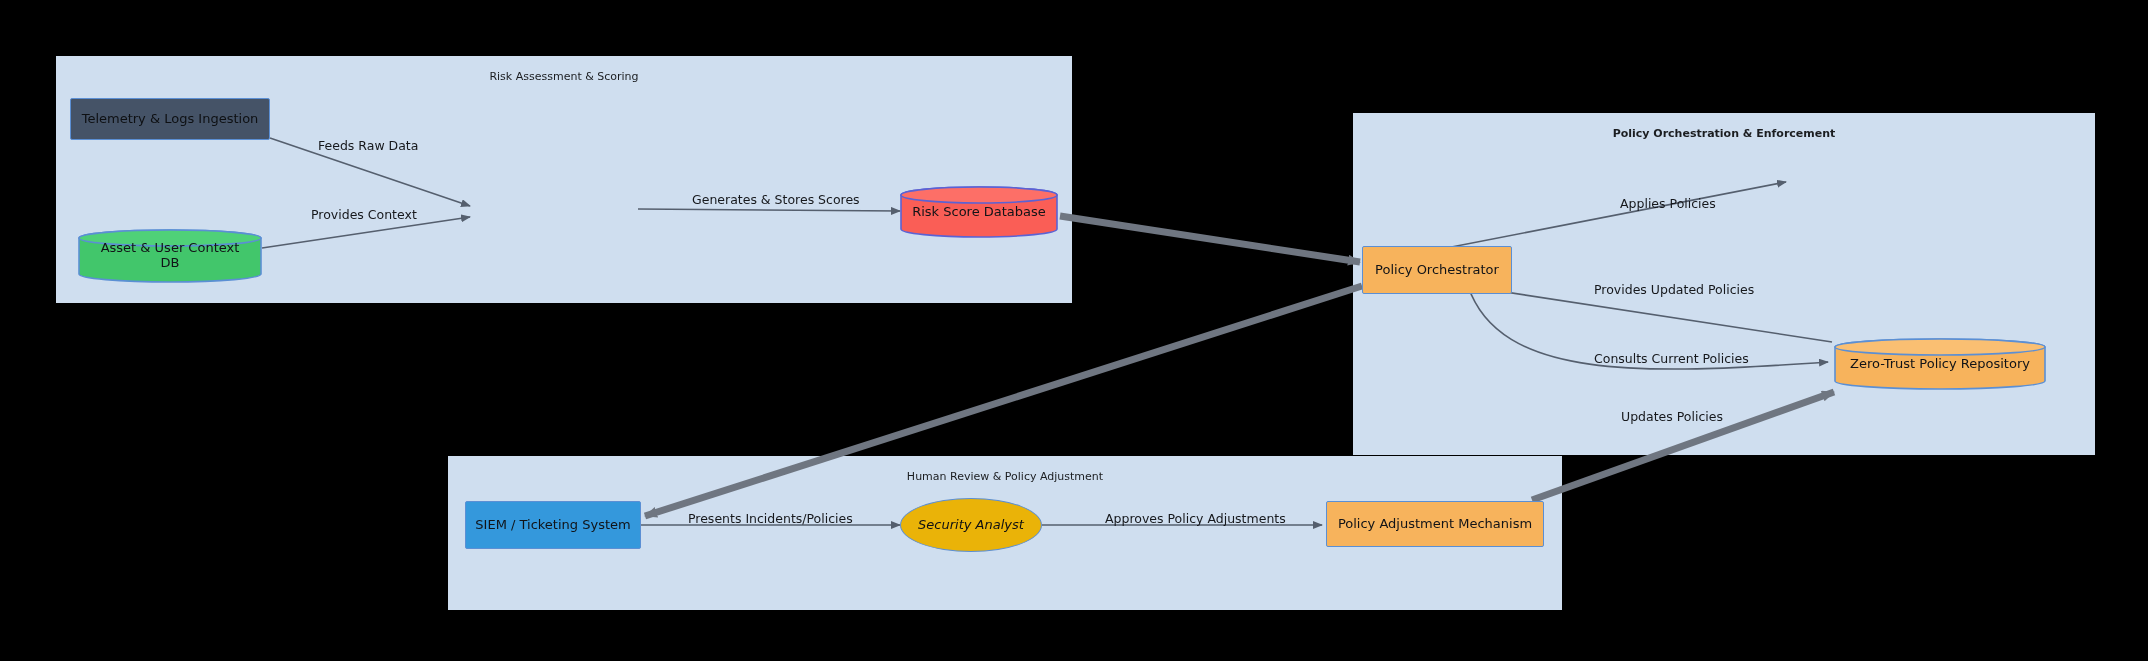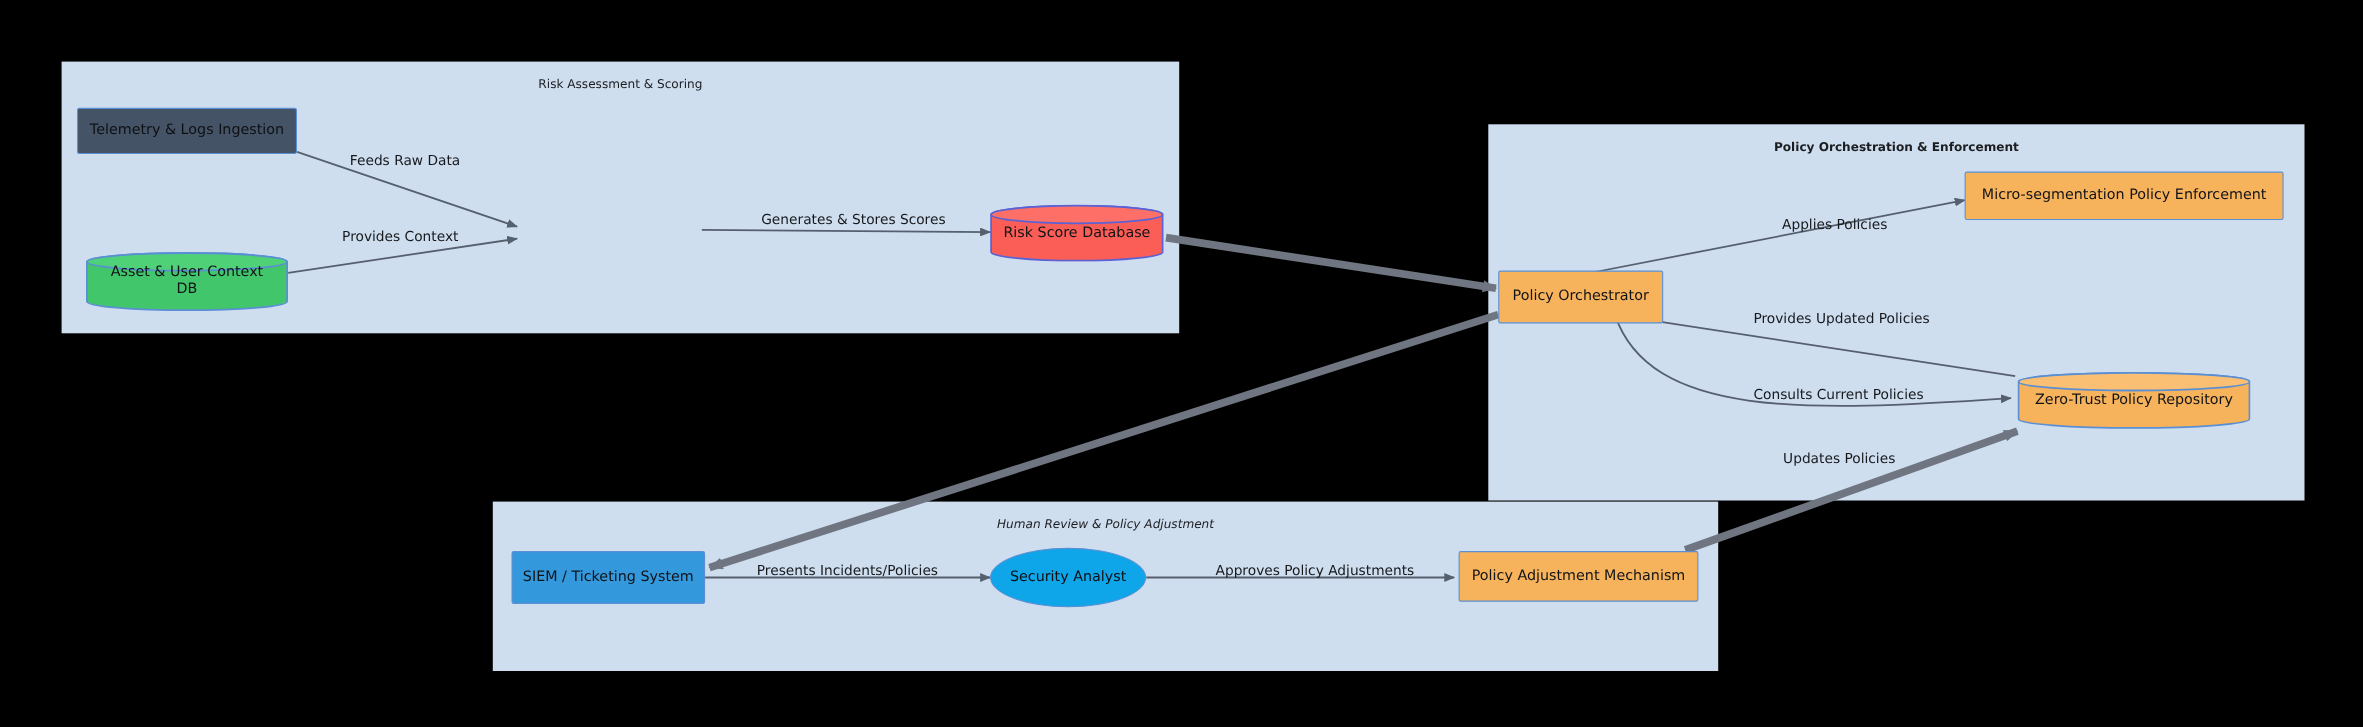--- a/index.html
+++ b/index.html
@@ -89,21 +89,21 @@
 <div id="stage">
 
   <div class="cluster" style="left:56px; top:56px; width:1016px; height:247px;">
     <div class="cluster-title" style="top:14px;">Risk Assessment &amp; Scoring</div>
   </div>
 
   <div class="cluster" style="left:1353px; top:113px; width:742px; height:342px;font-weight:bold;">
     <div class="cluster-title" style="top:14px;">Policy Orchestration &amp; Enforcement</div>
   </div>
 
-  <div class="cluster" style="left:448px; top:456px; width:1114px; height:154px;font-style:italic;">
+  <div class="cluster" style="left:448px; top:456px; width:1114px; height:154px;">
     <div class="cluster-title" style="top:14px;">Human Review &amp; Policy Adjustment</div>
   </div>
 
   <svg id="svg-layer" viewBox="0 0 2148 661">
     <defs>
       <marker id="ah" markerWidth="10" markerHeight="8" refX="9" refY="4" orient="auto" markerUnits="userSpaceOnUse">
         <path d="M0,0 L10,4 L0,8 z" fill="#555f6e"></path>
       </marker>
       <marker id="ahd" markerWidth="13" markerHeight="11" refX="12" refY="5.5" orient="auto" markerUnits="userSpaceOnUse">
         <path d="M0,0 L13,5.5 L0,11 z" fill="#6f7681"></path>
@@ -155,37 +155,34 @@
         <path d="M1,9 a78,8 0 0 1 156,0 L157,43 a78,8 0 0 1 -156,0 z" fill="#fa5e56" stroke="#5b62d4" stroke-width="1.6"></path>
         <ellipse cx="79" cy="9" rx="78" ry="8" fill="#fd6f67" stroke="#5b62d4" stroke-width="1.6"></ellipse>
       </svg>
       <span class="cyl-label">Risk Score Database</span>
     </div>
 
     <div class="node rect" style="left:1362px; top:246px; width:150px; height:48px; background:#f7b35c;">
       <span>Policy Orchestrator</span>
     </div>
 
-    <div class="node rect" style="left:1786px; top:156px; width:290px; height:44px; background:#f7b35c;">
-      <span>Micro-segmentation Policy Enforcement</span>
-    </div>
 
     <div class="node cyl" style="left:1834px; top:338px; width:212px; height:52px;">
       <svg class="cyl-svg" viewBox="0 0 212 52" preserveAspectRatio="none">
         <path d="M1,9 a105,8 0 0 1 210,0 L211,43 a105,8 0 0 1 -210,0 z" fill="#f7b35c" stroke="#5b8fd4" stroke-width="1.6"></path>
         <ellipse cx="106" cy="9" rx="105" ry="8" fill="#fabf72" stroke="#5b8fd4" stroke-width="1.6"></ellipse>
       </svg>
       <span class="cyl-label">Zero-Trust Policy Repository</span>
     </div>
 
     <div class="node rect" style="left:465px; top:501px; width:176px; height:48px; background:#3498dc;">
       <span>SIEM / Ticketing System</span>
     </div>
 
-    <div class="node ellipse" style="left:900px; top:498px; width:142px; height:54px; background:#0ea5e9; color:#0e1013;">
+    <div class="node ellipse" style="left:900px; top:498px; width:142px; height:54px; background:#eab308; color:#0e1013;font-style:italic;">
       <span>Security Analyst</span>
     </div>
 
     <div class="node rect" style="left:1326px; top:501px; width:218px; height:46px; background:#f7b35c;">
       <span>Policy Adjustment Mechanism</span>
     </div>
 
     <div class="edge-label" style="left:318px; top:138px;">Feeds Raw Data</div>
     <div class="edge-label" style="left:311px; top:207px;">Provides Context</div>
     <div class="edge-label" style="left:692px; top:192px;">Generates &amp; Stores Scores</div>

